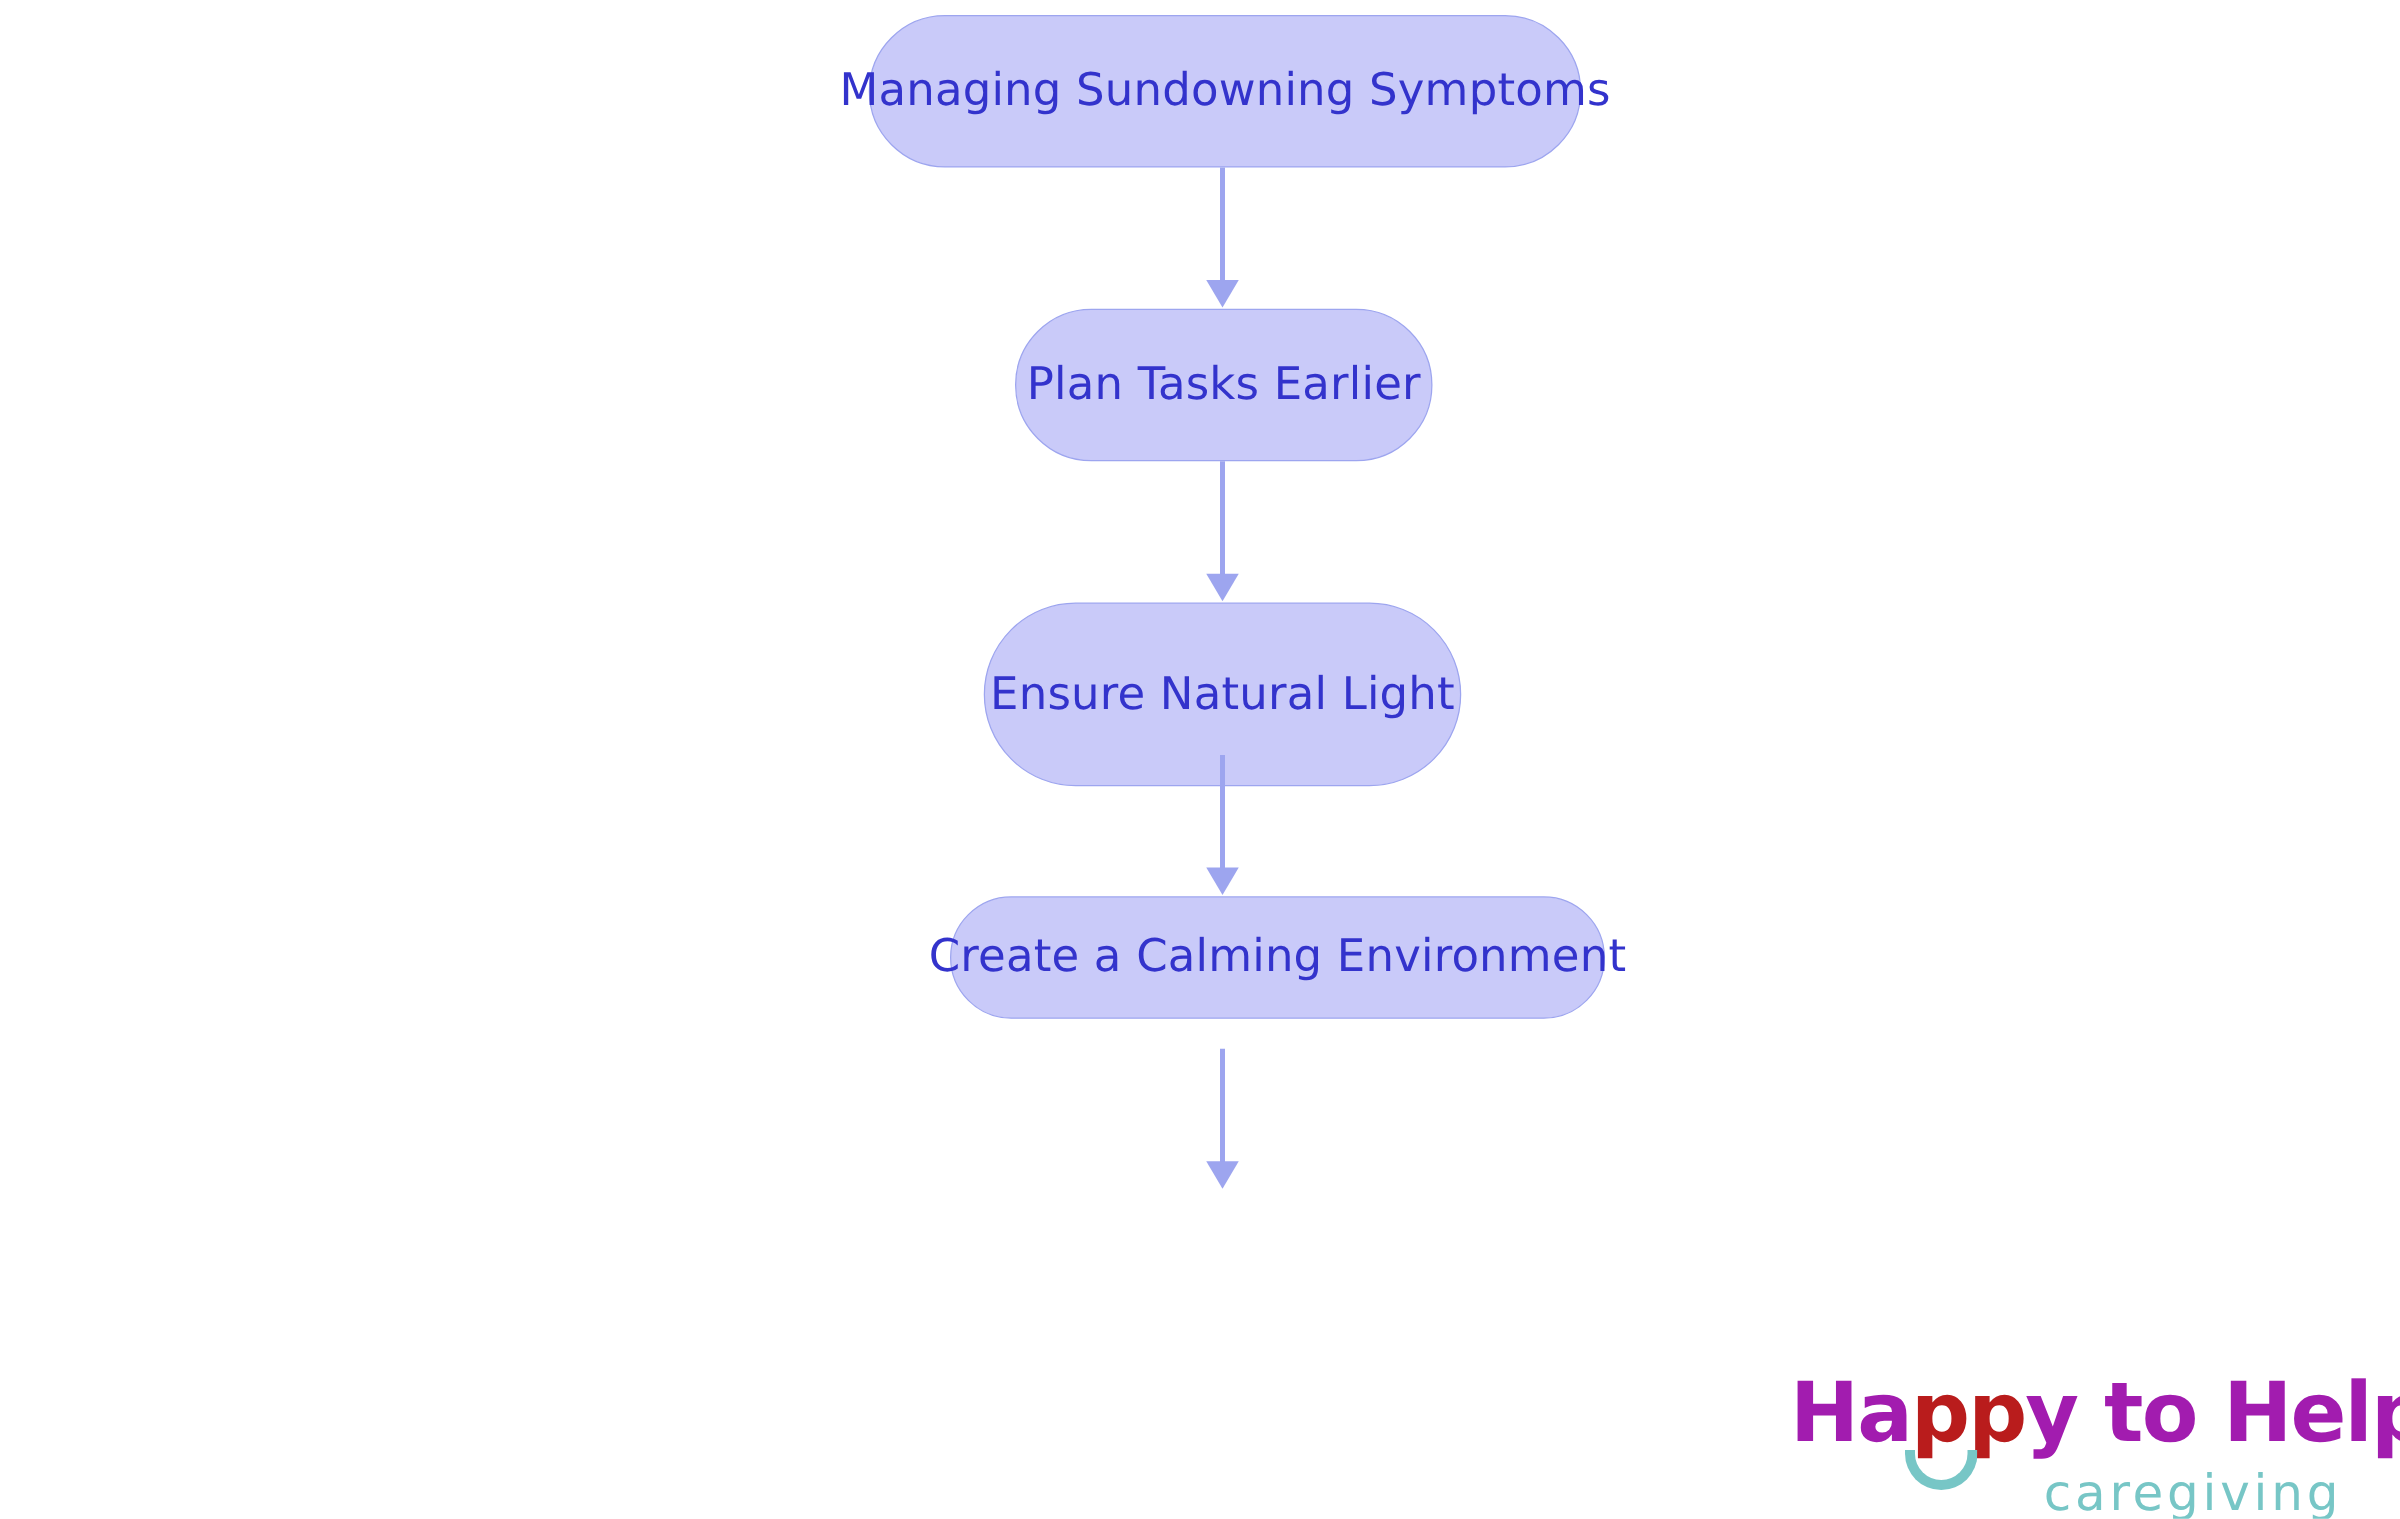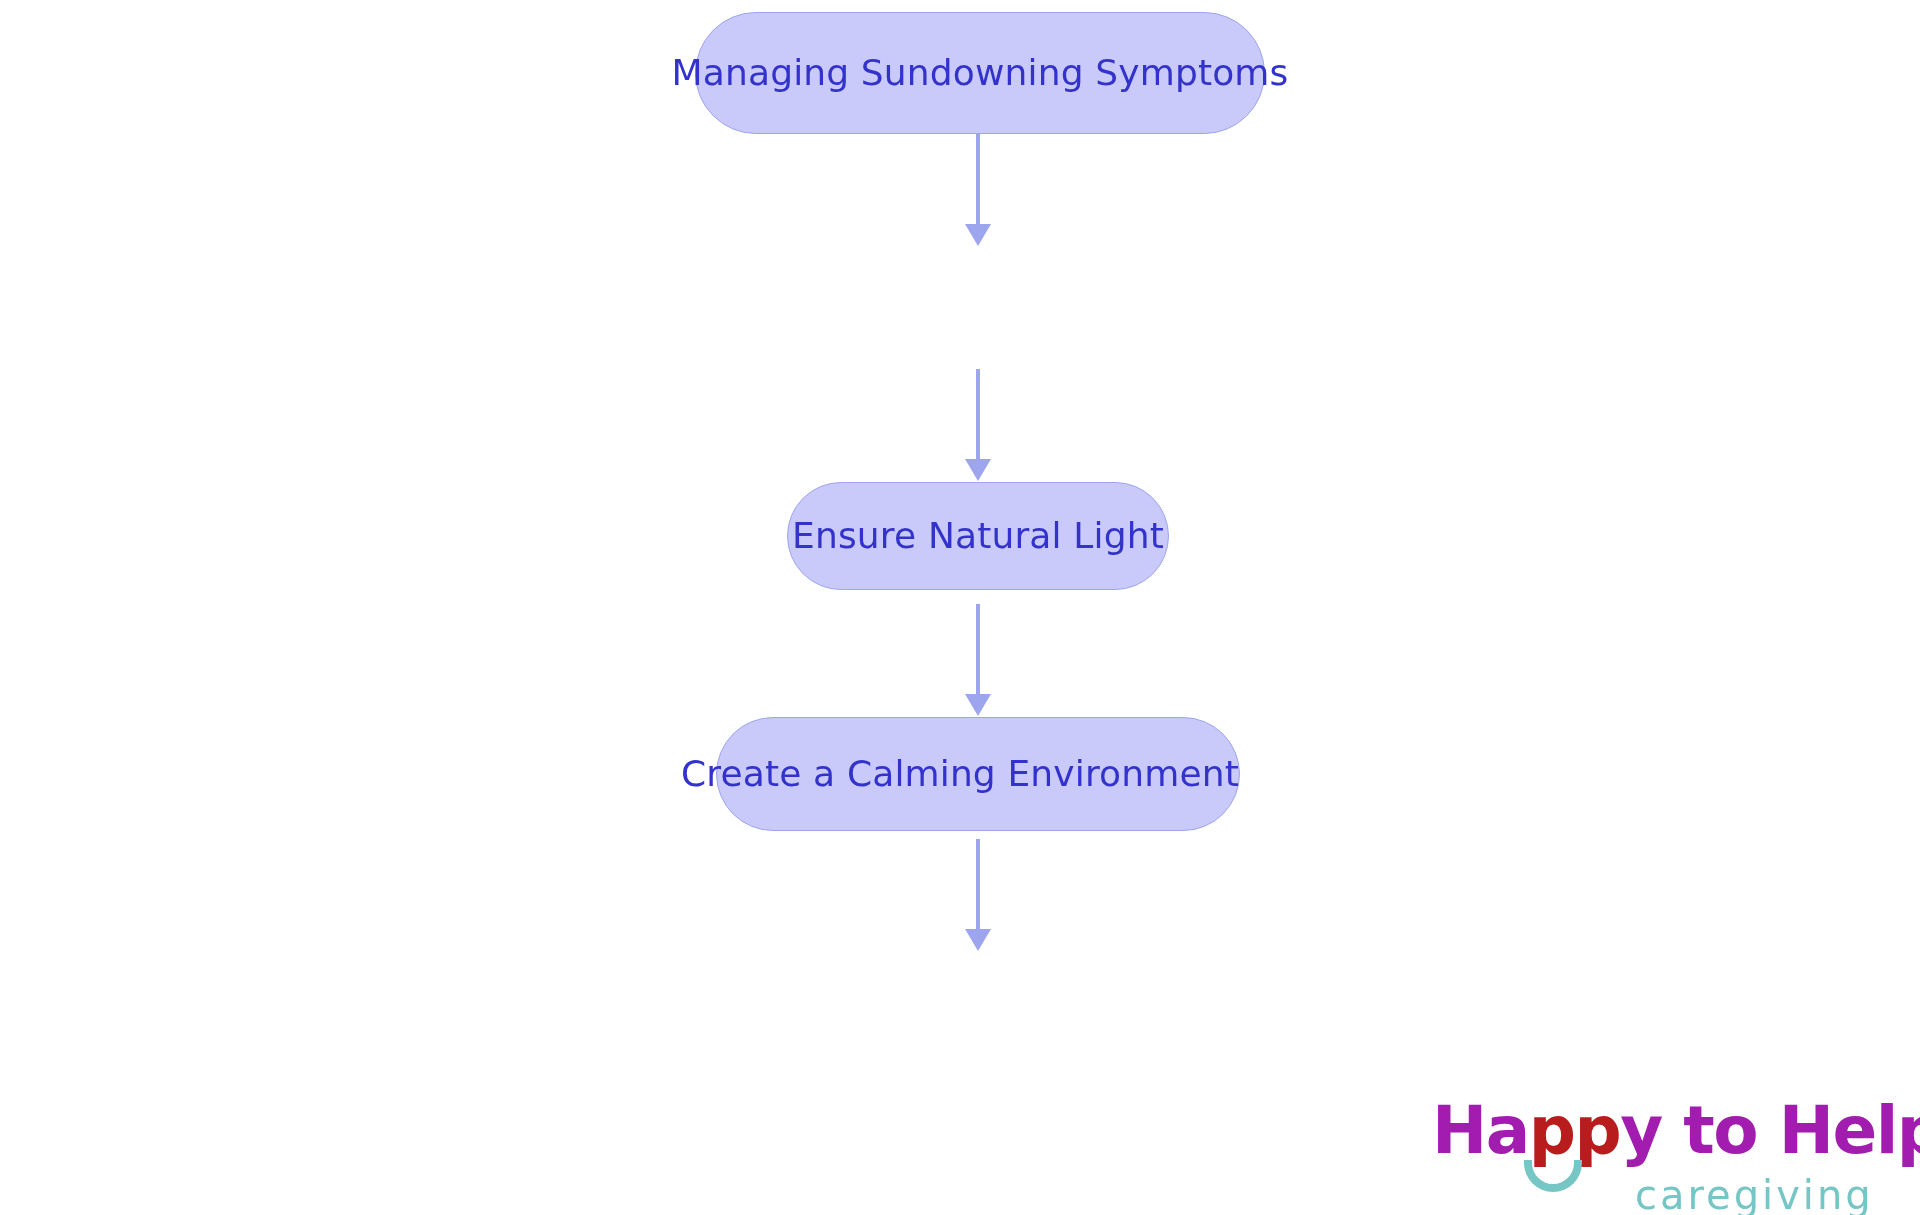--- a/index.html
+++ b/index.html
@@ -117,36 +117,39 @@
 
   <div class="node" style="left:695px; top:12px; width:570px; height:122px;">
     <span>Managing Sundowning Symptoms</span>
   </div>
 
   <div class="connector" style="left:978px; top:134px; height:113px;">
     <div class="stem" style="height:91px;"></div>
     <div class="head"></div>
   </div>
 
+  <div class="node" style="left:812px; top:247px; width:334px; height:122px;">
+    <span>Plan Tasks Earlier</span>
+  </div>
 
   <div class="connector" style="left:978px; top:369px; height:113px;">
     <div class="stem" style="height:91px;"></div>
     <div class="head"></div>
   </div>
 
-  <div class="node" style="left:787px; top:482px; width:382px; height:108px;justify-content:center;">
+  <div class="node" style="left:787px; top:482px; width:382px; height:147px;justify-content:center;">
     <span>Ensure Natural Light</span>
   </div>
 
   <div class="connector" style="left:978px; top:604px; height:113px;">
     <div class="stem" style="height:91px;"></div>
     <div class="head"></div>
   </div>
 
-  <div class="node" style="left:716px; top:717px; width:524px; height:114px;justify-content:flex-end;">
+  <div class="node" style="left:760px; top:717px; width:524px; height:98px;">
     <span>Create a Calming Environment</span>
   </div>
 
   <div class="connector" style="left:978px; top:839px; height:113px;">
     <div class="stem" style="height:91px;"></div>
     <div class="head"></div>
   </div>
 
 
 </div>

